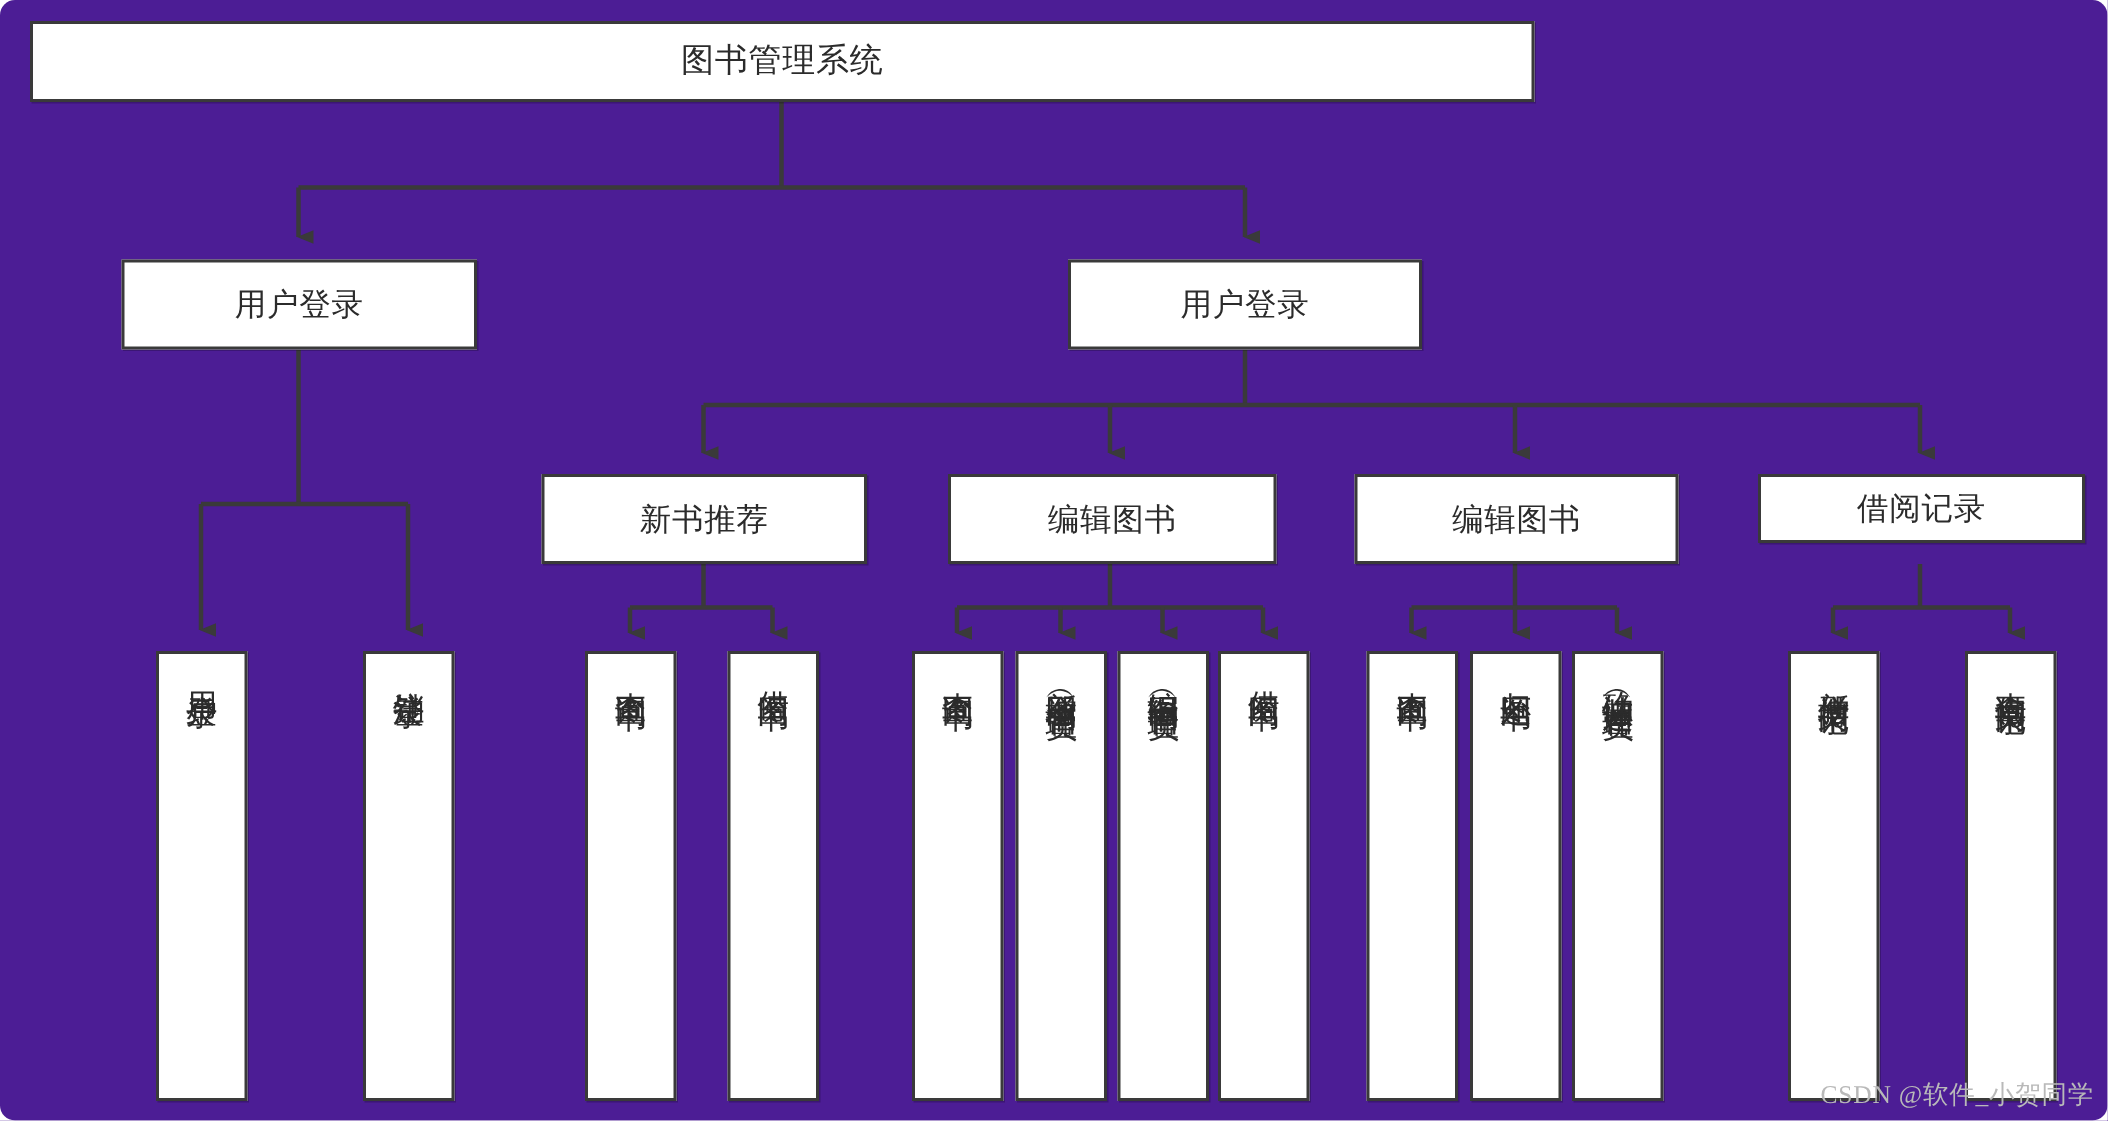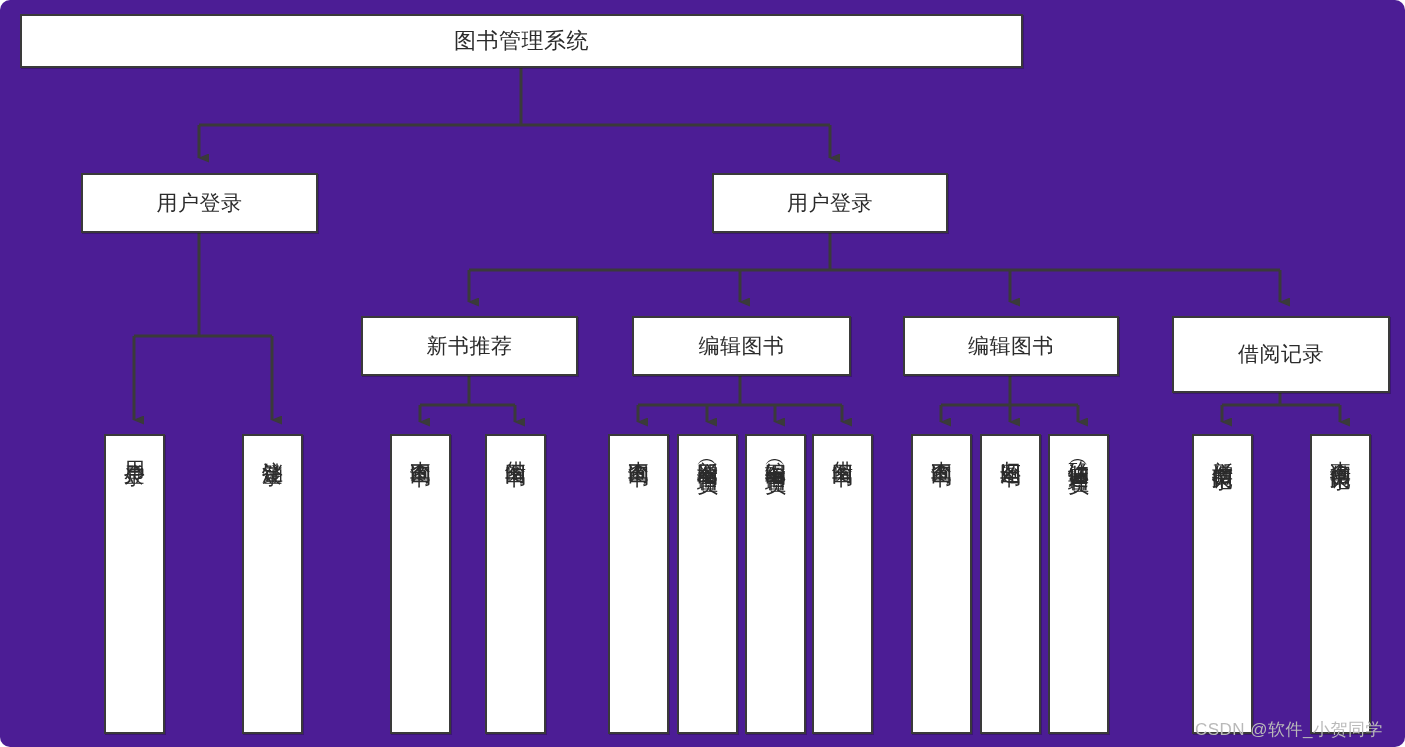--- a/index.html
+++ b/index.html
@@ -55,28 +55,28 @@
   }
   .node.leaf .label {
     writing-mode: vertical-rl;
     text-orientation: upright;
     font-size: 21px;
     letter-spacing: 2px;
     line-height: 1.05;
   }
   #watermark {
     position: absolute;
-    right: 22px;
+    right: 9px;
     bottom: 6px;
     font-size: 17px;
     color: #b9b9b9;
     letter-spacing: 0.5px;
     z-index: 5;
     white-space: nowrap;
-    font-family: Liberation Sans, sans-serif;
+    font-family: Liberation Serif, serif;
   }
 </style>
 </head>
 <body>
 
 <div id="diagram-canvas">
 
   <svg id="edge-layer" viewBox="0 0 1405 747" width="1405" height="747" xmlns="http://www.w3.org/2000/svg">
     <defs>
       <marker id="arrowhead" markerWidth="9" markerHeight="11" refX="4.5" refY="10" orient="auto" markerUnits="userSpaceOnUse">
@@ -147,21 +147,21 @@
   </div>
 
   <div class="node level3" style="left:632px; top:316px; width:219px; height:60px;">
     <span class="label">编辑图书</span>
   </div>
 
   <div class="node level3" style="left:903px; top:316px; width:216px; height:60px;">
     <span class="label">编辑图书</span>
   </div>
 
-  <div class="node level3" style="left:1172px; top:316px; width:218px; height:77px;">
+  <div class="node level3" style="left:1172px; top:316px; width:218px; height:46px;">
     <span class="label">借阅记录</span>
   </div>
 
   <div class="node leaf" style="left:104px; top:434px; width:61px; height:300px;">
     <span class="label">用户登录</span>
   </div>
 
   <div class="node leaf" style="left:242px; top:434px; width:61px; height:300px;">
     <span class="label">注销登录</span>
   </div>

